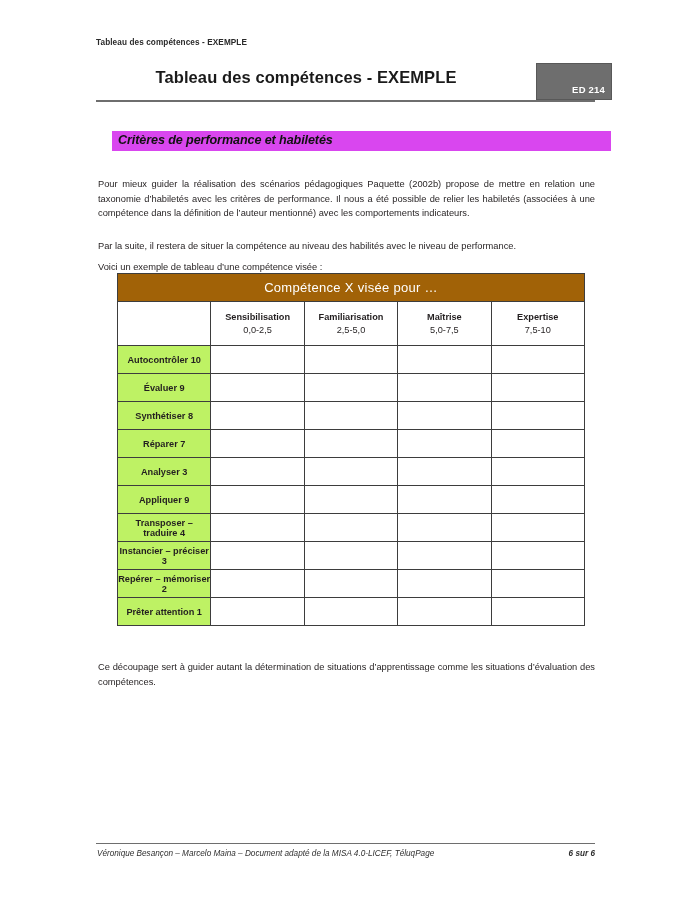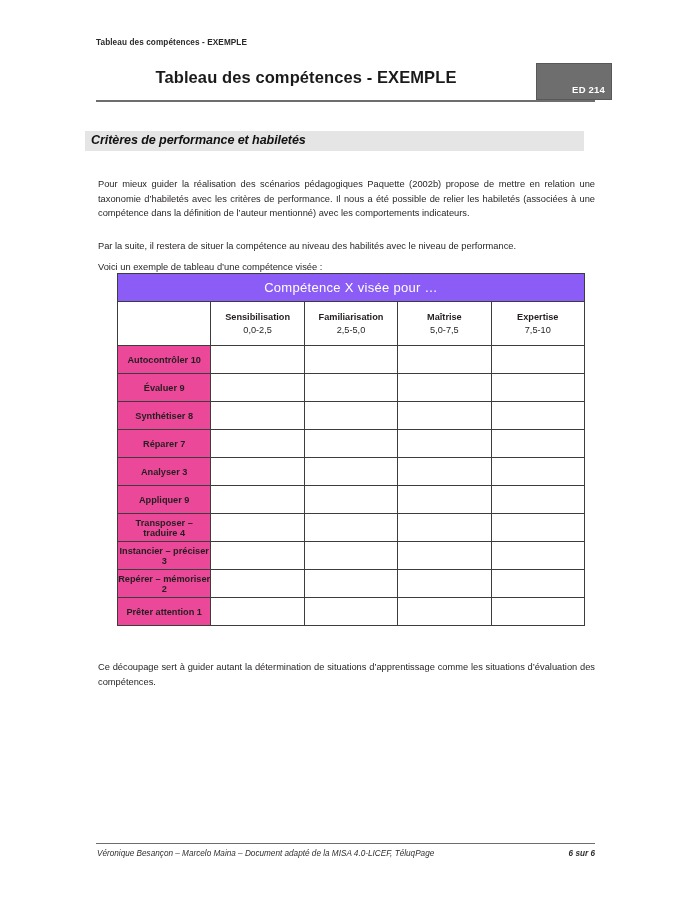--- a/index.html
+++ b/index.html
@@ -74,25 +74,25 @@
     left: 96px;
     top: 100px;
     width: 499px;
     height: 2px;
     background: #6e6e6e;
   }
 
   
   .section-band {
     position: absolute;
-    left: 85px;
+    left: 112px;
     top: 131px;
     width: 499px;
     height: 20px;
-    background: #e5e5e5;
+    background: #d946ef;
   }
   .section-band-label {
     position: absolute;
     left: 6px;
     top: 2px;
     font-size: 12.6px;
     font-weight: bold;
     font-style: italic;
     color: #111111;
     letter-spacing: -0.1px;
@@ -122,21 +122,21 @@
     width: 468px;
     border-collapse: collapse;
     table-layout: fixed;
   }
   .comp-table td, .comp-table th {
     border: 1px solid #3d3d3d;
     padding: 0;
     box-sizing: border-box;
   }
   .table-title-cell {
-    background: #8b5cf6;
+    background: #a16207;
     color: #ffffff;
     height: 28px;
     font-size: 13px;
     font-weight: normal;
     text-align: center;
     letter-spacing: 0.3px;
     border: 1px solid #3d3d3d;
   }
   .col-head {
     height: 44px;
@@ -150,21 +150,21 @@
   }
   .col-head .lvl-name { display: block; font-weight: bold; }
   .col-head .lvl-range { display: block; }
   .row-label {
     height: 28px;
     text-align: center;
     vertical-align: middle;
     font-size: 9.2px;
     font-weight: bold;
     color: #231f20;
-    background: #ec4899;
+    background: #bef264;
     padding: 0 4px;
   }
   .cell-empty {
     height: 28px;
     background: #ffffff;
   }
   .c0 { width: 125px; }
   .c1, .c2, .c3, .c4 { width: 85.75px; }
 
   

